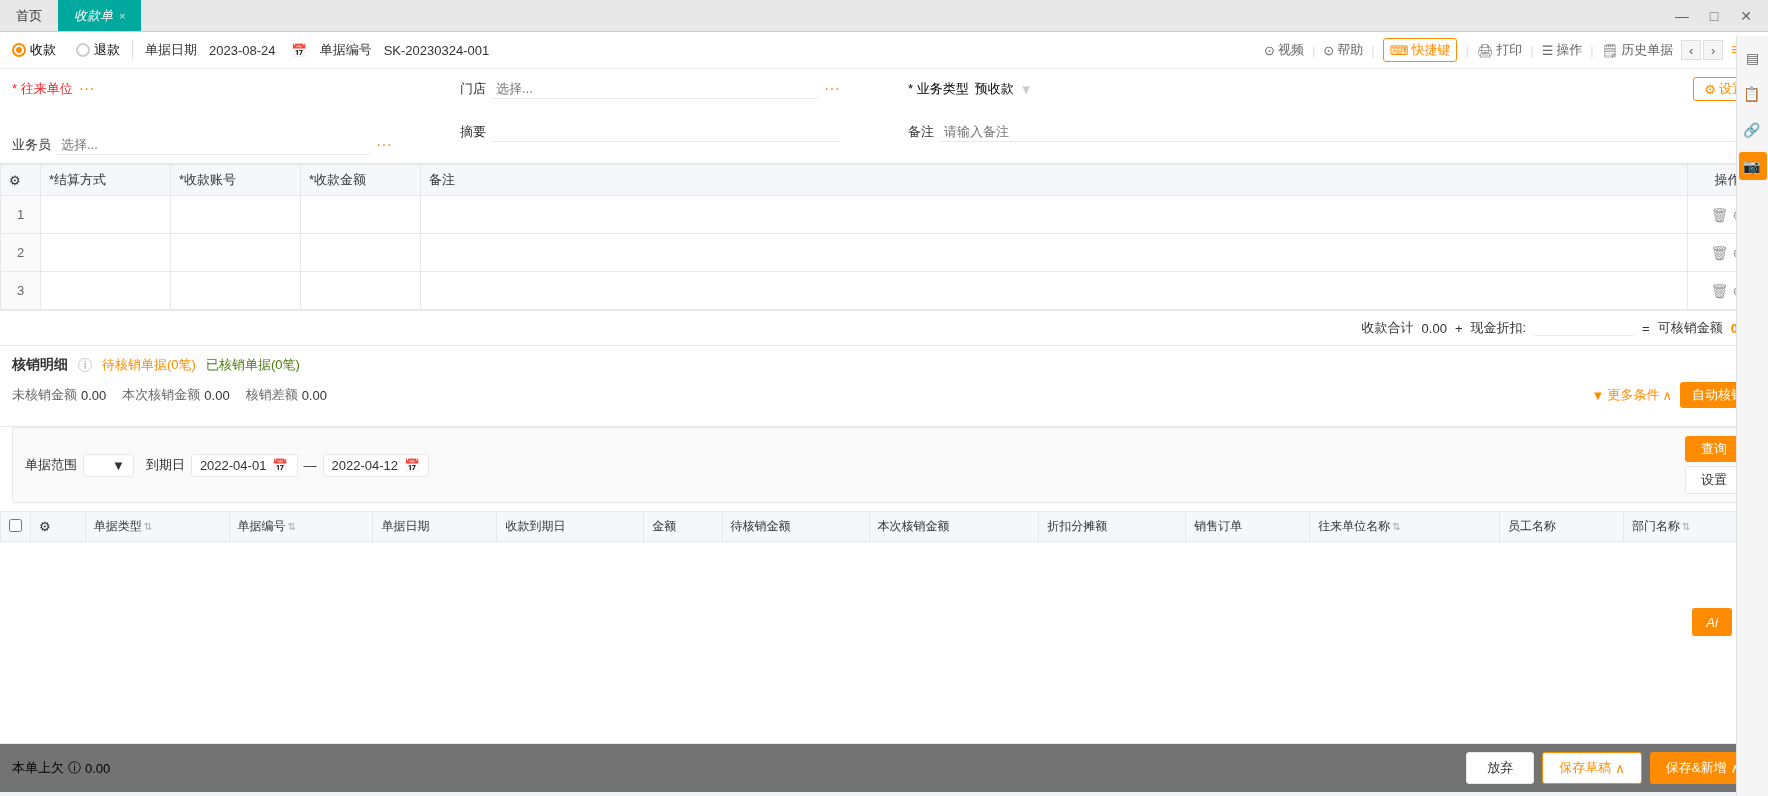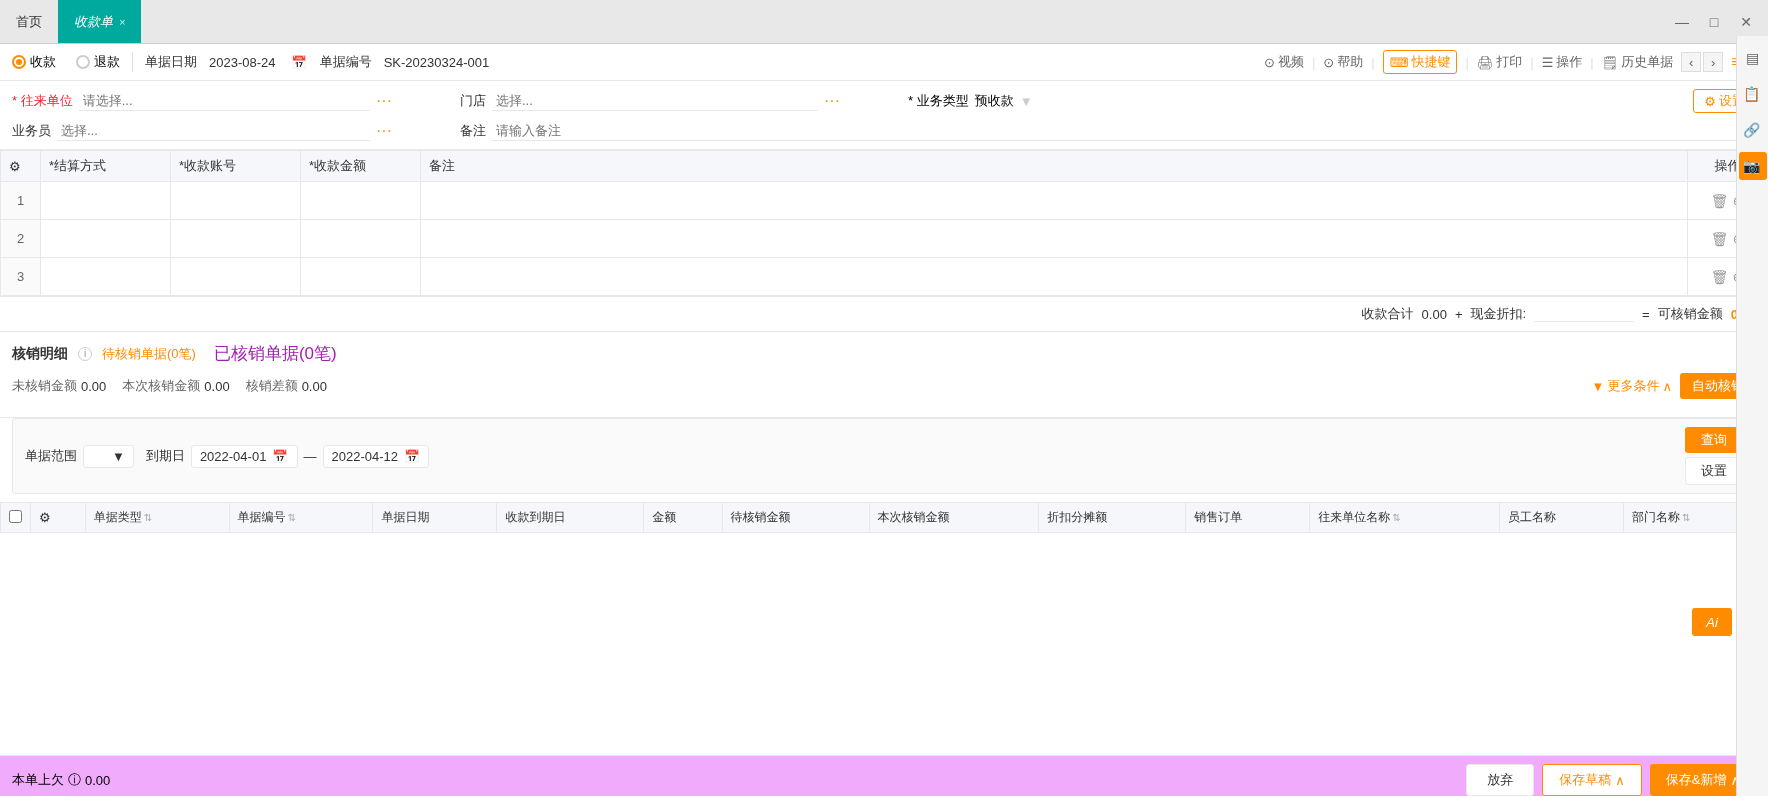--- a/index.html
+++ b/index.html
@@ -1,20 +1,20 @@
 <!DOCTYPE html>
 <html><head>
   <meta charset="utf-8">
   <style>
     * { box-sizing: border-box; margin: 0; padding: 0; font-family: 'Microsoft YaHei', Arial, sans-serif; font-size: 13px; }
     body { background: #f0f2f5; width: 1768px; height: 796px; overflow: hidden; }
 
     
     .tab-bar {
-      display: flex; align-items: center; background: #e8e8e8; height: 44px;
+      display: flex; align-items: center; background: #e8e8e8; height: 32px;
       border-bottom: 1px solid #ccc; position: relative;
     }
     .tab-home {
       padding: 0 16px; height: 100%; display: flex; align-items: center;
       background: #e8e8e8; color: #333; cursor: pointer; font-size: 13px;
     }
     .tab-active {
       padding: 0 16px; height: 100%; display: flex; align-items: center;
       background: #00a99d; color: #fff; cursor: pointer; font-size: 13px; gap: 6px; font-style: italic;
     }
@@ -83,21 +83,21 @@
     .summary-value { color: #333; }
     .summary-orange { color: #ff8c00; font-weight: bold; }
     .summary-input { border: none; border-bottom: 1px solid #e8e8e8; width: 100px; outline: none; text-align: center; }
 
     
     .verify-section { padding: 10px 12px; border-bottom: 1px solid #e8e8e8; flex-shrink: 0; }
     .verify-title-row { display: flex; align-items: center; gap: 10px; margin-bottom: 8px; }
     .verify-title { font-size: 14px; font-weight: bold; color: #333; }
     .info-icon { width: 14px; height: 14px; border-radius: 50%; border: 1px solid #ccc; display: flex; align-items: center; justify-content: center; font-size: 10px; color: #999; cursor: pointer; }
     .pending-tab { color: #ff8c00; cursor: pointer; font-size: 13px; }
-    .done-tab { color: #a21caf; cursor: pointer; font-size: 17px; margin-left: 8px; }
+    .done-tab { color: #4d7c0f; cursor: pointer; font-size: 13px; }
     .verify-stats { display: flex; align-items: center; gap: 16px; margin-bottom: 8px; }
     .stat-item { display: flex; align-items: center; gap: 4px; }
     .stat-label { color: #666; }
     .stat-value { color: #333; }
     .verify-right { margin-left: auto; display: flex; align-items: center; gap: 8px; }
     .more-conditions { display: flex; align-items: center; gap: 3px; color: #ff8c00; cursor: pointer; }
     .auto-btn {
       background: #ff8c00; color: #fff; border: none; padding: 4px 12px;
       border-radius: 3px; cursor: pointer; white-space: nowrap;
     }
@@ -123,21 +123,21 @@
     .second-table th {
       background: #f5f7fa; border: 1px solid #e8e8e8; padding: 6px 8px;
       text-align: left; font-weight: normal; color: #333; white-space: nowrap; font-size: 12px;
     }
     .sort-icon { color: #aaa; font-size: 10px; vertical-align: middle; margin-left: 2px; }
     .checkbox-cell { width: 30px; text-align: center; }
 
     
     .bottom-bar {
       display: flex; align-items: center; padding: 8px 12px; border-top: 1px solid #e8e8e8;
-      background: #f0abfc; flex-shrink: 0; gap: 8px;
+      background: #737373; flex-shrink: 0; gap: 8px;
     }
     .bottom-left { display: flex; align-items: center; gap: 4px; }
     .bottom-right { margin-left: auto; display: flex; gap: 8px; }
     .discard-btn { border: 1px solid #e8e8e8; background: #fff; color: #333; padding: 6px 20px; border-radius: 3px; cursor: pointer; margin-left: 16px; }
     .save-draft-btn { border: 1px solid #ff8c00; background: #fff; color: #ff8c00; padding: 6px 16px; border-radius: 3px; cursor: pointer; display: flex; align-items: center; gap: 4px; }
     .save-new-btn { background: #ff8c00; color: #fff; border: none; padding: 6px 16px; border-radius: 3px; cursor: pointer; display: flex; align-items: center; gap: 4px; }
 
     
     .right-sidebar {
       position: fixed; right: 0; top: 36px; width: 32px; height: calc(796px - 36px);
@@ -227,21 +227,20 @@
         <span class="layout-icon" style="color:#ff8c00;">⊟</span>
       </div>
     </div>
   </div>
 
   <div class="form-section">
     <div class="form-row">
 
       <div class="form-field" style="max-width:380px;">
         <span style="color:#f5222d; white-space:nowrap;">* 往来单位</span>
-        <input class="form-input" type="text" style="width: 200px;" placeholder="请选择...">
         <span class="more-btn">···</span>
       </div>
 
       <div class="form-field" style="max-width:380px; margin-left:60px;">
         <span style="color:#333; white-space:nowrap;">门店</span>
         <input class="form-input" type="text" style="width: 220px;" placeholder="选择...">
         <span class="more-btn">···</span>
       </div>
 
       <div class="form-field" style="margin-left:60px; max-width:320px;">
@@ -253,26 +252,30 @@
       </div>
       <div style="margin-left: auto;">
         <div class="settings-btn">
           <span>⚙</span>
           <span>设置</span>
         </div>
       </div>
     </div>
     <div class="form-row">
 
-      <div class="form-field" style="max-width:380px;">
+      <div class="form-field" style="max-width:380px;margin-top:26px;">
         <span style="color:#333; white-space:nowrap;">业务员</span>
         <input class="form-input" type="text" style="width: 200px;" placeholder="选择...">
         <span class="more-btn">···</span>
       </div>
 
+      <div class="form-field" style="margin-left:60px; max-width:380px;">
+        <span style="color:#333; white-space:nowrap;">摘要</span>
+        <input class="form-input" type="text" style="width: 250px;">
+      </div>
 
       <div class="form-field" style="margin-left:60px; flex:1;">
         <span style="color:#333; white-space:nowrap;">备注</span>
         <input class="form-input" type="text" style="flex: 1 1 0%;" placeholder="请输入备注">
       </div>
     </div>
   </div>
 
   <div class="table-section">
     <table class="data-table">

